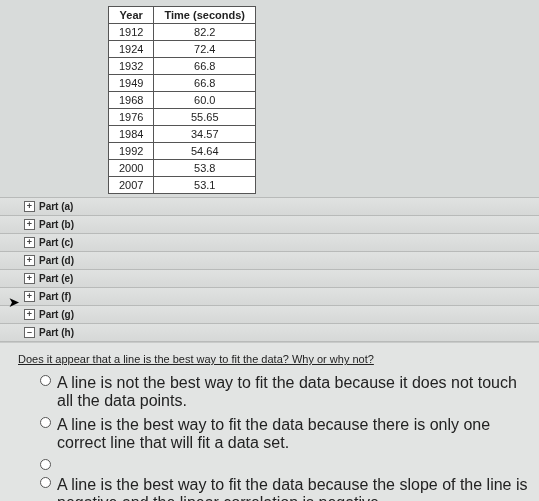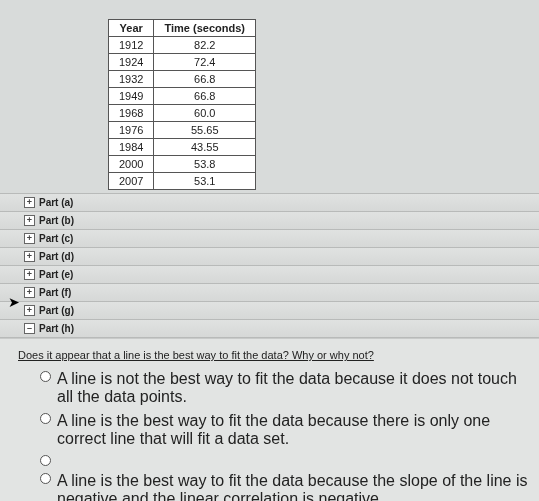--- a/index.html
+++ b/index.html
@@ -13,21 +13,21 @@
     position: relative;
     color: #222;
   }
   .page {
     padding: 4px 0 0 0;
   }
   table.data {
     border-collapse: collapse;
     background: #fff;
     margin-left: 108px;
-    margin-top: 15px;
+    margin-top: 2px;
   }
   table.data th, table.data td {
     border: 1px solid #555;
     padding: 2px 10px;
     font-size: 11px;
     text-align: center;
   }
   table.data th {
     font-weight: bold;
     background: #fff;
@@ -130,21 +130,25 @@
     <tr>
           <td>1968</td>
           <td>60.0</td>
         </tr>
     <tr>
           <td>1976</td>
           <td>55.65</td>
         </tr>
     <tr>
           <td>1984</td>
-          <td>43.55</td>
+          <td>34.57</td>
+        </tr>
+    <tr>
+          <td>1992</td>
+          <td>54.64</td>
         </tr>
     <tr>
           <td>2000</td>
           <td>53.8</td>
         </tr>
     <tr>
           <td>2007</td>
           <td>53.1</td>
         </tr>
   </tbody>

